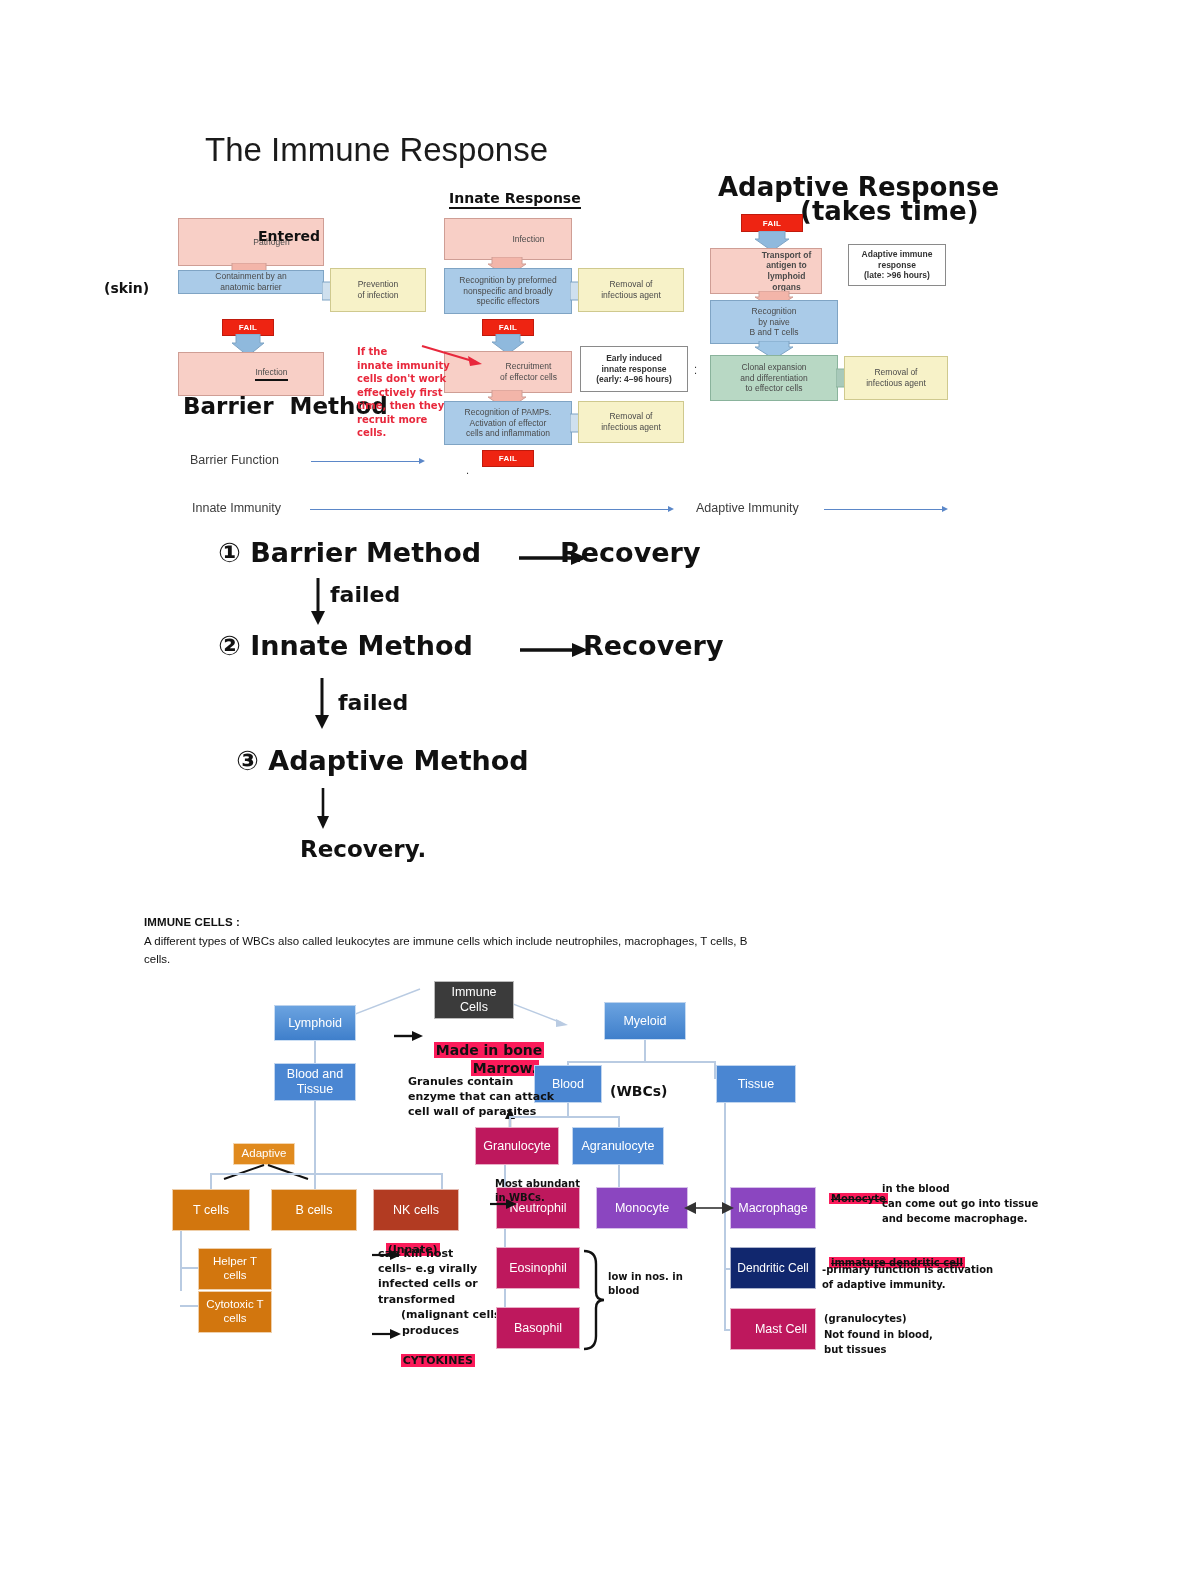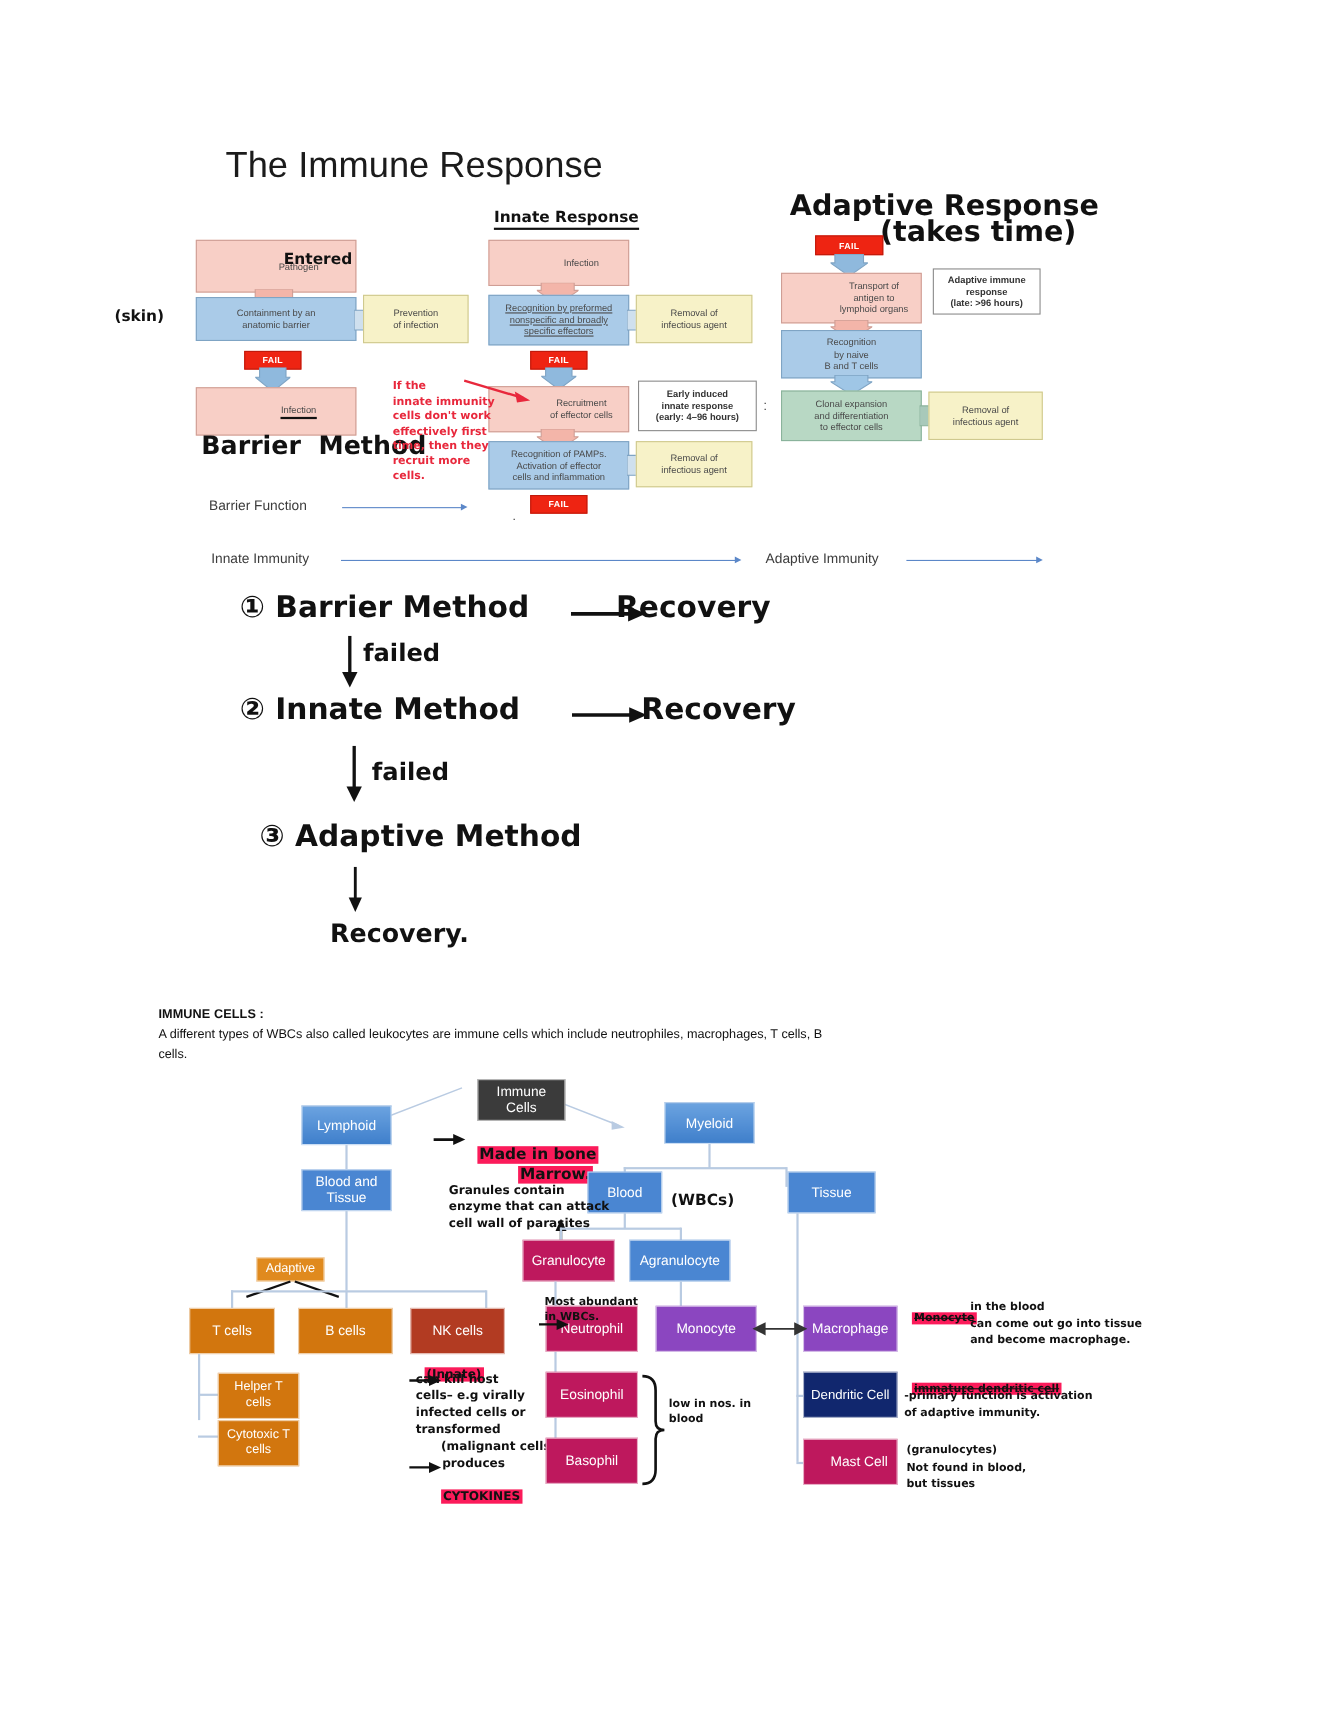--- a/index.html
+++ b/index.html
@@ -103,21 +103,21 @@
 
 <div class="fbox pink" style="left:178px;top:218px;width:146px;height:48px;">
   <span>Pathogen</span>
 </div>
 <div class="hw mid" style="left:258px;top:228px;">Entered</div>
 
 <svg class="dnarrow" style="left:228px;top:263px;" width="42" height="22">
   <polygon points="4,0 38,0 38,8 42,8 21,22 0,8 4,8" fill="#f3b5a9" stroke="#cf9e95" stroke-width="1"></polygon>
 </svg>
 
-<div class="fbox blue" style="left:178px;top:270px;width:146px;height:40px;white-space:pre-line;">Containment by an
+<div class="fbox blue" style="left:178px;top:270px;width:146px;height:24px;white-space:pre-line;">Containment by an
 anatomic barrier</div>
 
 <svg class="rtarrow" style="left:322px;top:276px;" width="22" height="30">
   <polygon points="0,6 10,6 10,0 22,15 10,30 10,24 0,24" fill="#cfe0ee" stroke="#7fa4c4" stroke-width="1"></polygon>
 </svg>
 <div class="fbox yellow" style="left:330px;top:268px;width:96px;height:44px;white-space:pre-line;">Prevention
 of infection</div>
 
 <div class="fail" style="left:222px;top:319px;width:52px;height:17px;">FAIL</div>
 <svg class="dnarrow" style="left:232px;top:334px;" width="32" height="22">
@@ -130,21 +130,21 @@
 <div class="hw big" style="left:183px;top:393px;">Barrier  Method</div>
 
 <div class="hw mid" style="left:449px;top:190px;border-bottom:2px solid #111;padding-bottom:1px;">Innate Response</div>
 
 <div class="fbox pink" style="left:444px;top:218px;width:128px;height:42px;">
   <span>Infection</span>
 </div>
 <svg class="dnarrow" style="left:488px;top:257px;" width="38" height="20">
   <polygon points="4,0 34,0 34,7 38,7 19,20 0,7 4,7" fill="#f3b5a9" stroke="#cf9e95" stroke-width="1"></polygon>
 </svg>
-<div class="fbox blue" style="left:444px;top:268px;width:128px;height:46px;white-space:pre-line;text-decoration:underline;">Recognition by preformed
+<div class="fbox blue" style="left:444px;top:268px;width:128px;height:46px;white-space:pre-line;">Recognition by preformed
 nonspecific and broadly
 specific effectors</div>
 
 <svg class="rtarrow" style="left:570px;top:276px;" width="22" height="30">
   <polygon points="0,6 10,6 10,0 22,15 10,30 10,24 0,24" fill="#cfe0ee" stroke="#7fa4c4" stroke-width="1"></polygon>
 </svg>
 <div class="fbox yellow" style="left:578px;top:268px;width:106px;height:44px;white-space:pre-line;">Removal of
 infectious agent</div>
 
 <div class="fail" style="left:482px;top:319px;width:52px;height:17px;">FAIL</div>
@@ -188,21 +188,21 @@
 </svg>
 
 <div class="hw huge" style="left:718px;top:173px;">Adaptive Response</div>
 <div class="hw huge" style="left:800px;top:197px;">(takes time)</div>
 
 <div class="fail" style="left:741px;top:214px;width:62px;height:18px;">FAIL</div>
 <svg class="dnarrow" style="left:755px;top:231px;" width="34" height="20">
   <polygon points="4,0 30,0 30,8 34,8 17,20 0,8 4,8" fill="#8fb9dd" stroke="#7fa4c4" stroke-width="1"></polygon>
 </svg>
 
-<div class="fbox pink" style="left:710px;top:248px;width:128px;height:46px;white-space:pre-line;">Transport of
+<div class="fbox pink" style="left:710px;top:248px;width:112px;height:46px;white-space:pre-line;font-weight:bold;">Transport of
 antigen to
 lymphoid organs</div>
 <div class="fbox white" style="left:848px;top:244px;width:98px;height:42px;white-space:pre-line;font-size:8.5px;">Adaptive immune
 response
 (late: &gt;96 hours)</div>
 
 <svg class="dnarrow" style="left:755px;top:291px;" width="38" height="18">
   <polygon points="4,0 34,0 34,6 38,6 19,18 0,6 4,6" fill="#f3b5a9" stroke="#cf9e95" stroke-width="1"></polygon>
 </svg>
 <div class="fbox blue" style="left:710px;top:300px;width:128px;height:44px;white-space:pre-line;">Recognition

